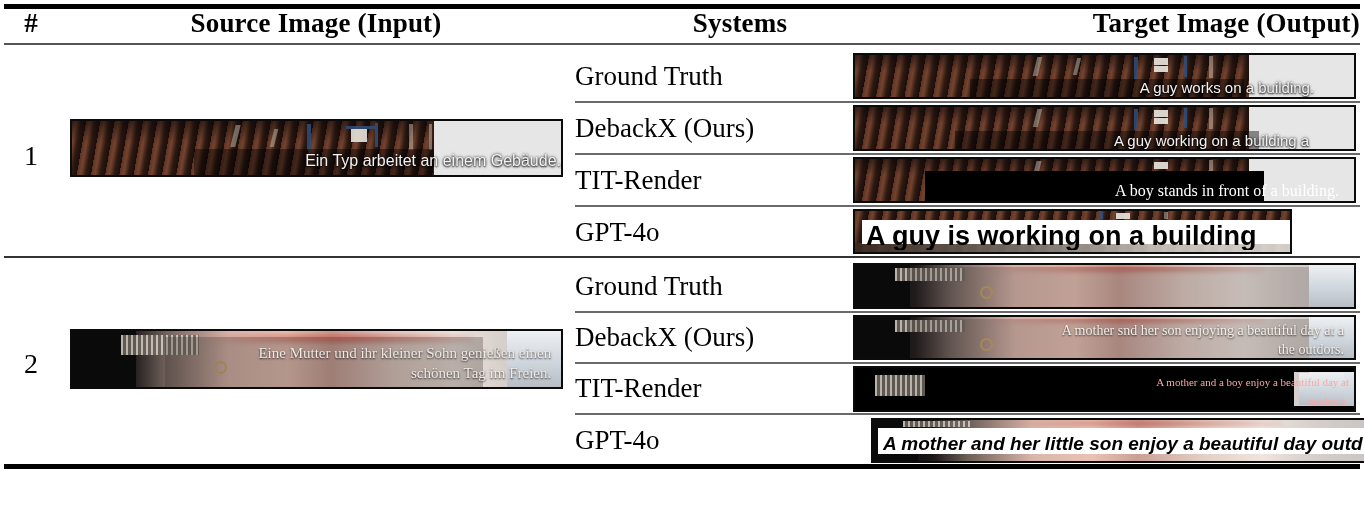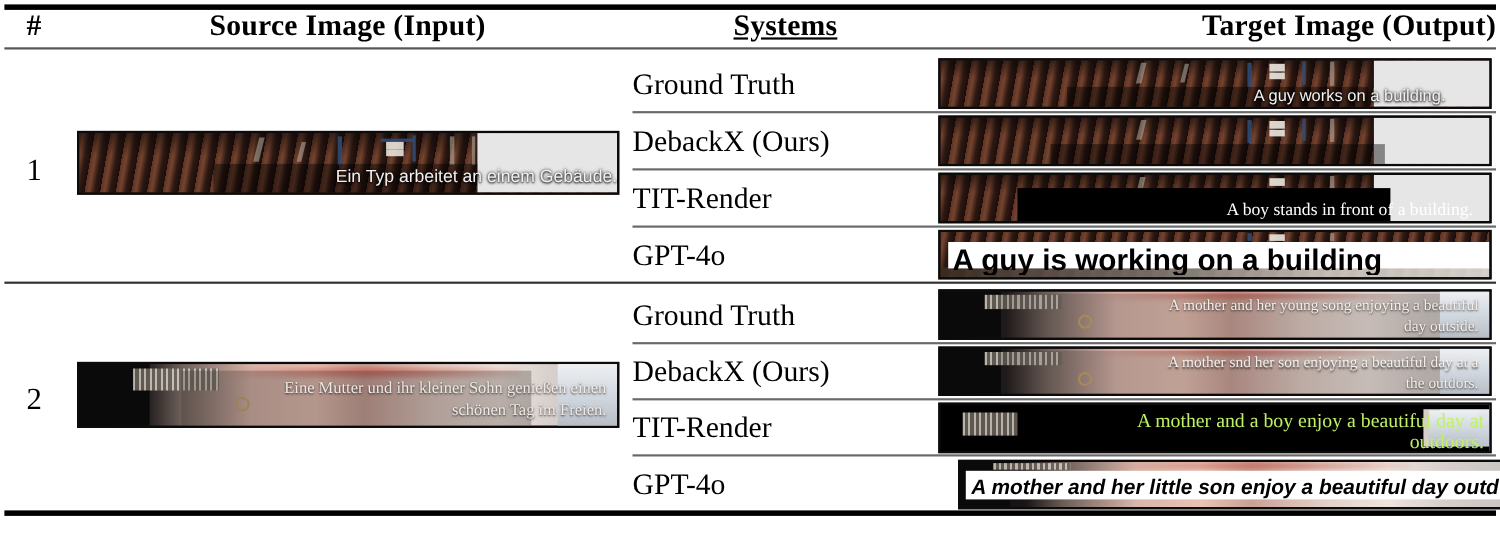--- a/index.html
+++ b/index.html
@@ -69,21 +69,21 @@
     top: 4px;
     height: 38px;
     line-height: 38px;
     text-align: center;
     font-weight: bold;
     font-size: 27px;
     letter-spacing: 0.2px;
   }
   .hdr-num    { left: 0px;   width: 62px; }
   .hdr-source { left: 62px;  width: 508px; }
-  .hdr-sys    { left: 575px; width: 278px; text-decoration: underline; }
+  .hdr-sys    { left: 601px; width: 278px; }
   .hdr-target { left: 853px; width: 507px; text-align: right; }
 
   
   .rownum {
     position: absolute;
     left: 0px;
     width: 62px;
     text-align: center;
     font-size: 28px;
   }
@@ -289,34 +289,35 @@
     <div class="scene-beams-real"></div>
     <div class="beams-top-dark"></div>
     <div class="beams-blue-a" style="left:56%; top:4%; width:4px; height:50%;"></div>
     <div class="beams-blue-a" style="left:66%; top:2%; width:3px; height:48%;"></div>
     <div class="beams-hilite" style="left:36%; top:4%; width:5px; height:44%;"></div>
     <div class="beams-hilite" style="left:71%; top:2%; width:4px; height:50%; transform:none;"></div>
     <div style="position:absolute;left:60%;top:8%;width:14px;height:7px;background:#e8e4dc;opacity:.92;"></div>
     <div style="position:absolute;left:60%;top:26%;width:14px;height:6px;background:#e8e4dc;opacity:.92;"></div>
     <div class="gray-panel" style="width:21%;"></div>
     <div class="dark-band" style="top:56%; height:44%; left:20%; right:19%;"></div>
+    <div class="cap cap-src" style="top:25px; font-size:15px; line-height:18px; left:-9%;">A guy working on a building a</div>
   </div>
 
   <div class="pic" style="left:853px; top:157px; width:503px; height:46px;">
     <div class="scene-beams-real"></div>
     <div class="beams-top-dark"></div>
     <div class="beams-hilite" style="left:36%; top:4%; width:5px; height:30%;"></div>
     <div class="beams-hilite" style="left:71%; top:2%; width:4px; height:30%; transform:none;"></div>
     <div style="position:absolute;left:60%;top:6%;width:14px;height:7px;background:#e8e4dc;opacity:.92;"></div>
     <div class="gray-panel" style="width:21%;"></div>
     <div class="banner-black" style="left:14%; right:18%; top:28%; bottom:0;"></div>
     <div class="cap cap-serif" style="top:22px; font-size:16px; line-height:19px; color:#fff; left:-3%;">A boy stands in front of a building.</div>
   </div>
 
-  <div class="pic" style="left:853px; top:209px; width:503px; height:45px;">
+  <div class="pic" style="left:853px; top:209px; width:439px; height:45px;">
     <div class="scene-beams-real"></div>
     <div class="beams-blue-a" style="left:56%; top:2%; width:4px; height:18%;"></div>
     <div style="position:absolute;left:60%;top:4%;width:14px;height:6px;background:#e8e4dc;opacity:.92;"></div>
     <div class="beams-hilite" style="left:71%; top:2%; width:4px; height:18%; transform:none;"></div>
     <div style="position:absolute;left:0;right:0;bottom:0;height:22%;background:linear-gradient(to right,#3a2b22 0%,#7c7770 40%,#cfcac4 70%,#e4e1dc 100%);opacity:.9;"></div>
     <div class="banner-white" style="left:1.5%; right:0; top:22%; height:58%;"></div>
     <div class="gpt-text" style="left:11px; top:11px; right:0; font-size:27px; line-height:28px;">A guy is working on a building</div>
   </div>
 
   <div class="rownum" style="top:348px;">2</div>
@@ -339,22 +340,20 @@
   <div class="syslabel" style="top:427px;">GPT-4o</div>
 
   <div class="pic" style="left:853px; top:263px; width:503px; height:46px;">
     <div class="scene-hands"></div>
     <div class="hands-dark-left" style="width:11%;"></div>
     <div class="hands-comb" style="left:8%; width:14%; height:30%;"></div>
     <div class="hands-red-streak" style="top:2%; height:14%;"></div>
     <div class="hands-ring" style="left:25%; top:50%;"></div>
     <div class="hands-white-right" style="width:9%;"></div>
     <div style="position:absolute;left:11%;right:9%;top:4%;bottom:0;background:rgba(55,46,44,.22);"></div>
-    <div class="cap cap-serif" style="top:4px; font-size:14px; line-height:19px; color:#f4efea; text-shadow:0 1px 2px rgba(0,0,0,.75); left:-2%;">A mother and her young song enjoying a beautiful
-day outside.</div>
   </div>
 
   <div class="pic" style="left:853px; top:315px; width:503px; height:45px;">
     <div class="scene-hands"></div>
     <div class="hands-dark-left" style="width:11%;"></div>
     <div class="hands-comb" style="left:8%; width:14%; height:28%;"></div>
     <div class="hands-red-streak" style="top:2%; height:12%;"></div>
     <div class="hands-ring" style="left:25%; top:50%;"></div>
     <div class="hands-white-right" style="width:9%;"></div>
     <div style="position:absolute;left:11%;right:9%;top:4%;bottom:0;background:rgba(55,46,44,.22);"></div>
@@ -365,21 +364,21 @@
   <div class="pic" style="left:853px; top:366px; width:503px; height:46px;">
     <div class="scene-hands"></div>
     <div class="hands-dark-left" style="width:11%;"></div>
     <div class="hands-comb" style="left:4%; width:10%; height:52%;"></div>
     <div class="hands-white-right" style="width:9%;"></div>
     <div class="banner-black" style="left:0; right:12%; top:0; bottom:0;"></div>
     <div class="banner-black" style="left:0; right:0; top:0; height:10%;"></div>
     <div class="banner-black" style="left:0; right:0; bottom:0; height:10%;"></div>
     <div class="hands-comb" style="left:4%; top:16%; width:10%; height:50%;"></div>
     <div class="hands-white-right" style="right:2%; width:9%; top:12%; bottom:12%;"></div>
-    <div class="cap cap-serif" style="top:5px; font-size:18px; line-height:19px; color:#bef264; left:-1%;">A mother and a boy enjoy a beautiful day at
+    <div class="cap cap-serif" style="top:5px; font-size:11px; line-height:19px; color:#fca5a5; left:-1%;">A mother and a boy enjoy a beautiful day at
 outdoors.</div>
   </div>
 
   <div class="pic" style="left:853px; top:418px; width:503px; height:45px;margin-left:18px;">
     <div class="scene-hands"></div>
     <div class="hands-dark-left" style="width:9%;"></div>
     <div class="hands-comb" style="left:6%; top:2%; width:14%; height:16%;"></div>
     <div class="hands-red-streak" style="top:2%; height:12%;"></div>
     <div class="banner-white" style="left:1%; right:0; top:20%; height:62%;"></div>
     <div class="gpt-text" style="left:10px; top:13px; right:0; font-size:19px; line-height:21px; font-style:italic;">A mother and her little son enjoy a beautiful day outd</div>

